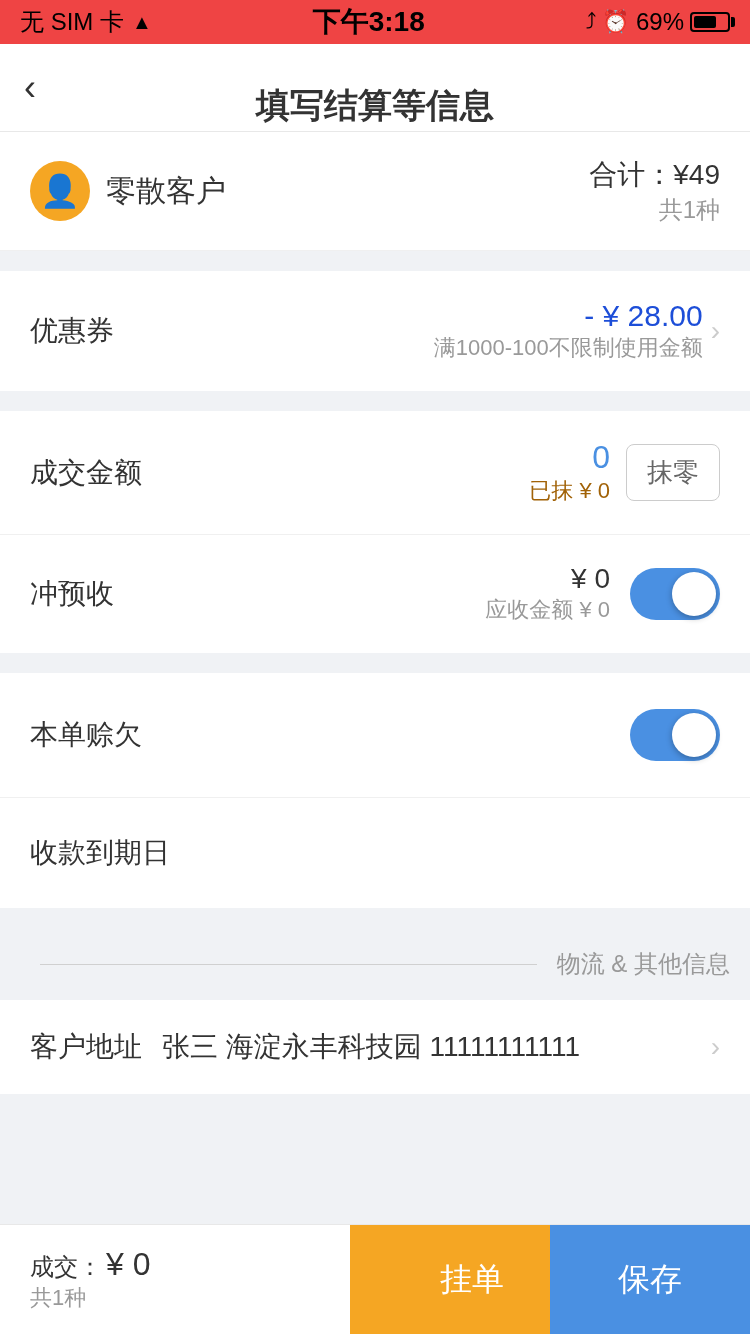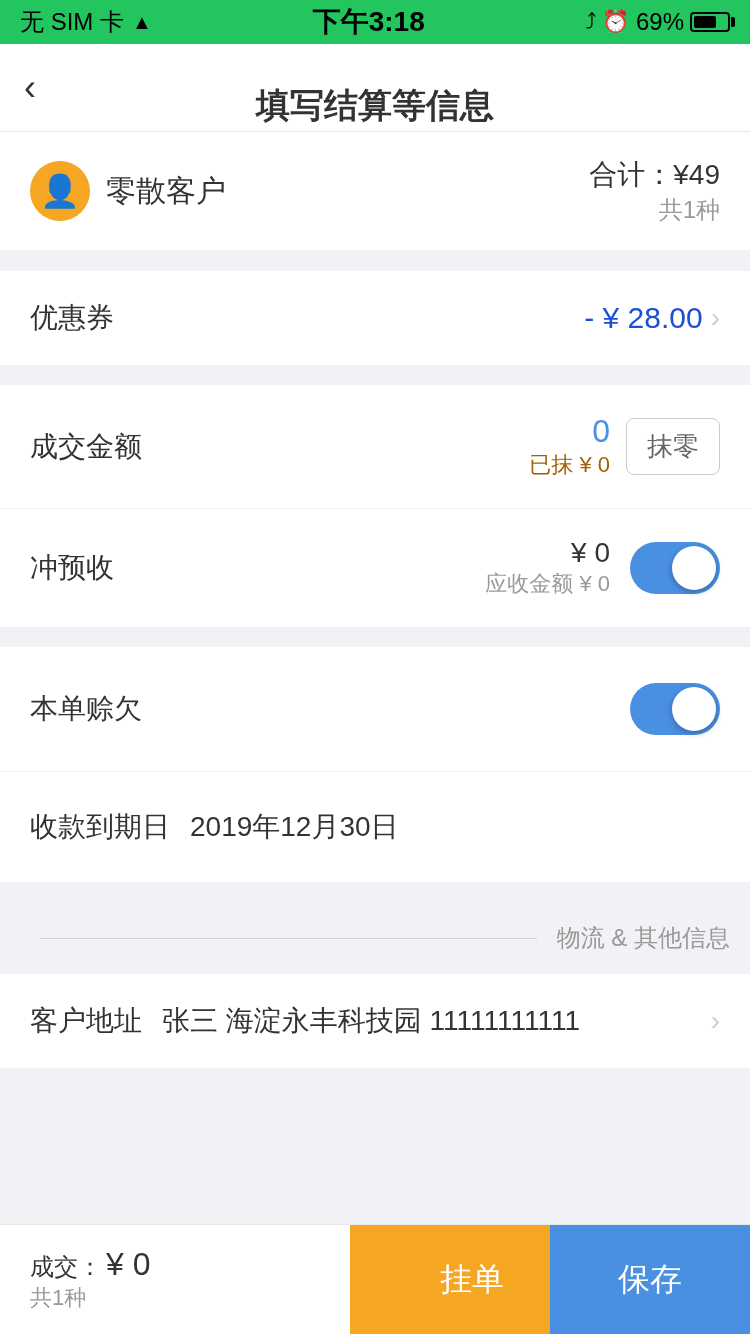--- a/index.html
+++ b/index.html
@@ -11,21 +11,21 @@
       font-family: -apple-system, "PingFang SC", "Helvetica Neue", Arial, sans-serif;
       font-size: 28px;
       color: #333;
       position: relative;
     }
 
     
     .status-bar {
       width: 100%;
       height: 44px;
-      background: #22c55e;
+      background: #ef4444;
       display: flex;
       align-items: center;
       justify-content: space-between;
       padding: 0 20px;
       font-size: 24px;
       color: #000;
     }
     .status-left { display: flex; align-items: center; gap: 8px; }
     .status-center { font-size: 28px; font-weight: 600; }
     .status-right { display: flex; align-items: center; gap: 6px; font-size: 24px; }
@@ -409,20 +409,21 @@
   </div>
 
   <div class="section-divider"></div>
 
   <div class="section">
     <div class="coupon-row">
       <span class="row-label">优惠券</span>
       <div class="coupon-right">
         <div class="coupon-info">
           <div class="coupon-discount">- ¥ 28.00</div>
+          <div class="coupon-desc">满1000-100不限制使用金额</div>
         </div>
         <span class="chevron-right">›</span>
       </div>
     </div>
   </div>
 
   <div class="section-divider"></div>
 
   <div class="section">
 
@@ -455,21 +456,20 @@
 
   <div class="section">
     <div class="debt-row">
       <span class="row-label">本单赊欠</span>
       <div class="toggle">
         <div class="knob"></div>
       </div>
     </div>
     <div class="duedate-row">
       <span class="duedate-label">收款到期日</span>
-      <span class="duedate-value">2019年12月30日</span>
     </div>
   </div>
 
   <div class="section-divider"></div>
 
   <div class="logistics-header">
     <div class="logistics-header-line"></div>
     <span class="logistics-header-text">物流 &amp; 其他信息</span>
   </div>
 

